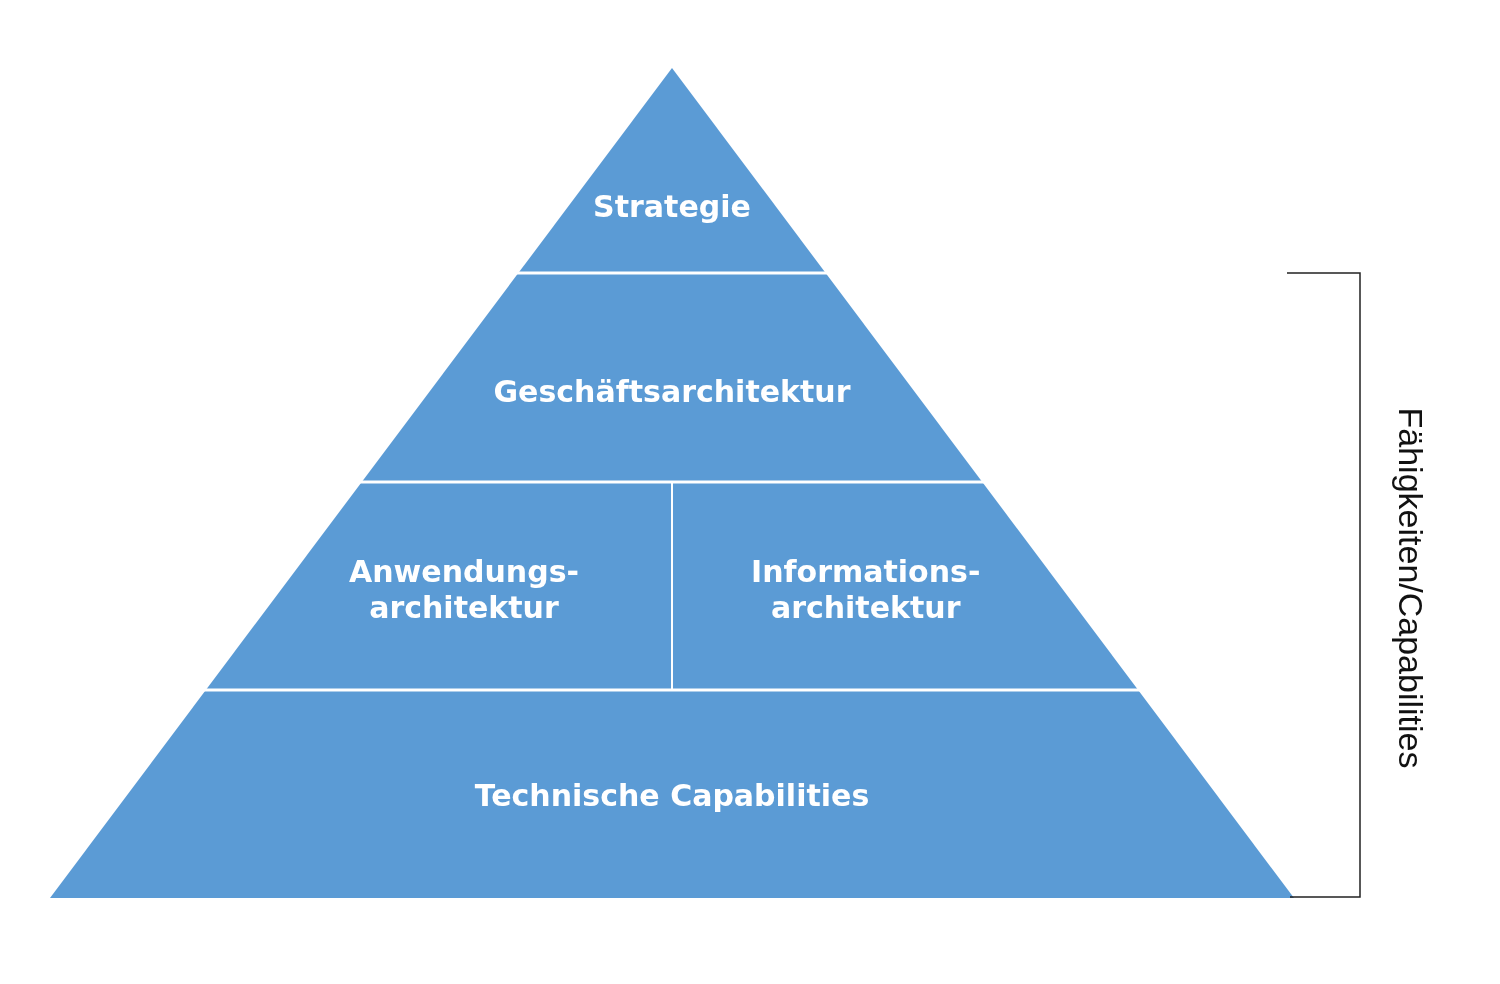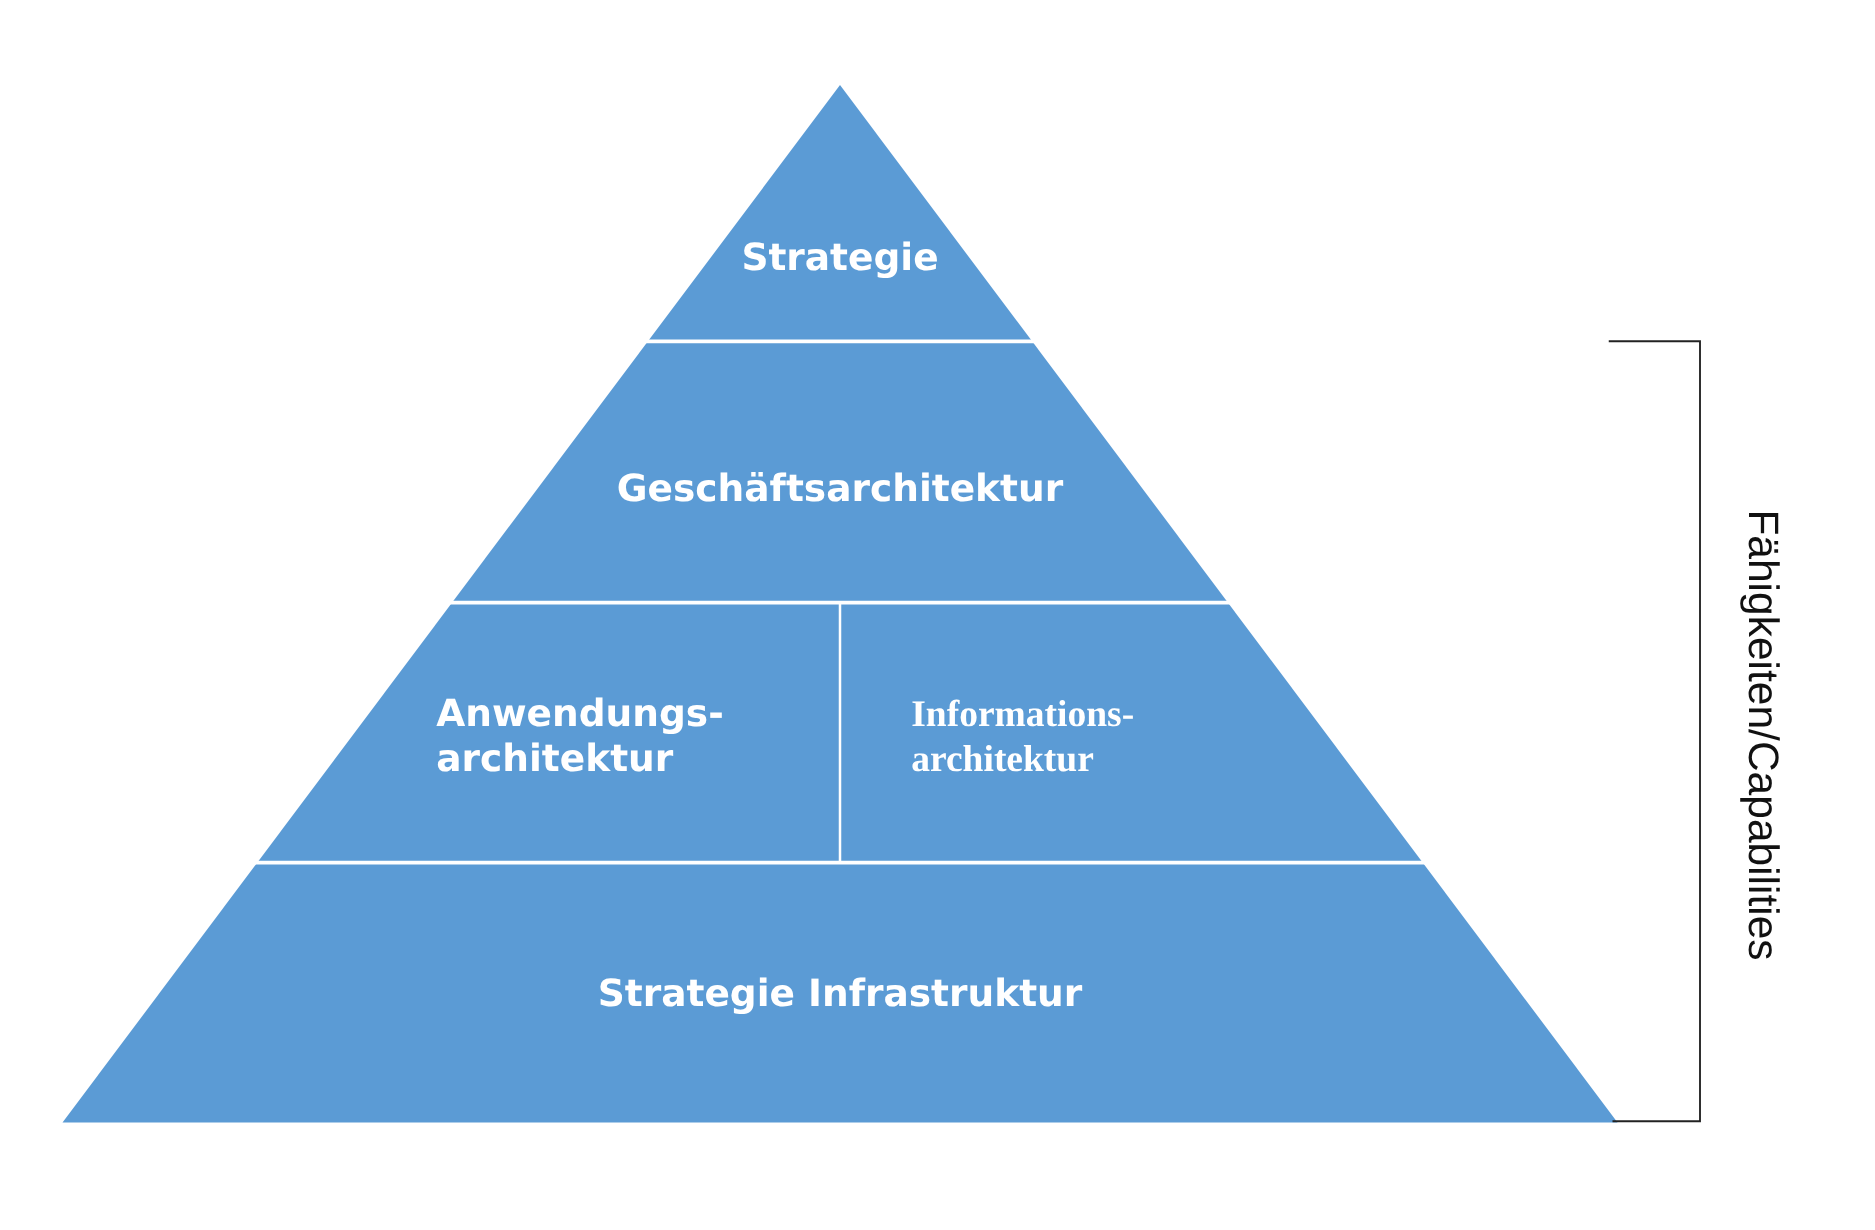--- a/index.html
+++ b/index.html
@@ -1,18 +1,18 @@
 <!DOCTYPE html>
 <html><head>
   <meta charset="utf-8">
   <style>
     html, body { margin: 0; padding: 0; background: #ffffff; }
     body { width: 1500px; height: 984px; position: relative; overflow: hidden; font-family: "DejaVu Sans", sans-serif; }
     svg { position: absolute; left: 0; top: 0; }
-    .lbl { position: absolute; color: #ffffff; font-family: "DejaVu Sans", sans-serif; font-weight: bold; font-size: 30px; line-height: 36px; white-space: nowrap; }
+    .lbl { position: absolute; color: #ffffff; font-family: "DejaVu Sans", sans-serif; font-weight: bold; font-size: 30px; line-height: 36px; white-space: nowrap; text-align: center; }
     .center { transform: translateX(-50%); text-align: right; }
     .side-label { position: absolute; left: 1410px; top: 588px; transform: translate(-50%, -50%) rotate(90deg); font-family: "Liberation Sans", sans-serif; font-size: 34px; color: #111111; white-space: nowrap; }
   </style>
 </head>
 <body>
 
 <svg width="1500" height="984" viewBox="0 0 1500 984">
   <polygon points="672,68 1294,898 50,898" fill="#5b9bd5"></polygon>
   <line x1="510" y1="273" x2="834" y2="273" stroke="#ffffff" stroke-width="3"></line>
   <line x1="355" y1="482" x2="990" y2="482" stroke="#ffffff" stroke-width="3"></line>
@@ -27,22 +27,22 @@
 
 <div class="lbl center" style="left:672px; top:342px; line-height:37px;margin-top:31px;">
   <div>Geschäftsarchitektur</div>
 </div>
 
 <div class="lbl" style="left:349px; top:554px;">
   <div>Anwendungs-</div>
   <div>architektur</div>
 </div>
 
-<div class="lbl" style="left:729px; top:554px;font-family:Liberation Serif, serif;">
+<div class="lbl" style="left:751px; top:554px;">
   <div>Informations-</div>
   <div>architektur</div>
 </div>
 
 <div class="lbl center" style="left:672px; top:778px;">
-  <span>Strategie Infrastruktur</span>
+  <span>Technische Capabilities</span>
 </div>
 
 <div class="side-label">Fähigkeiten/Capabilities</div>
 
 </body></html>

